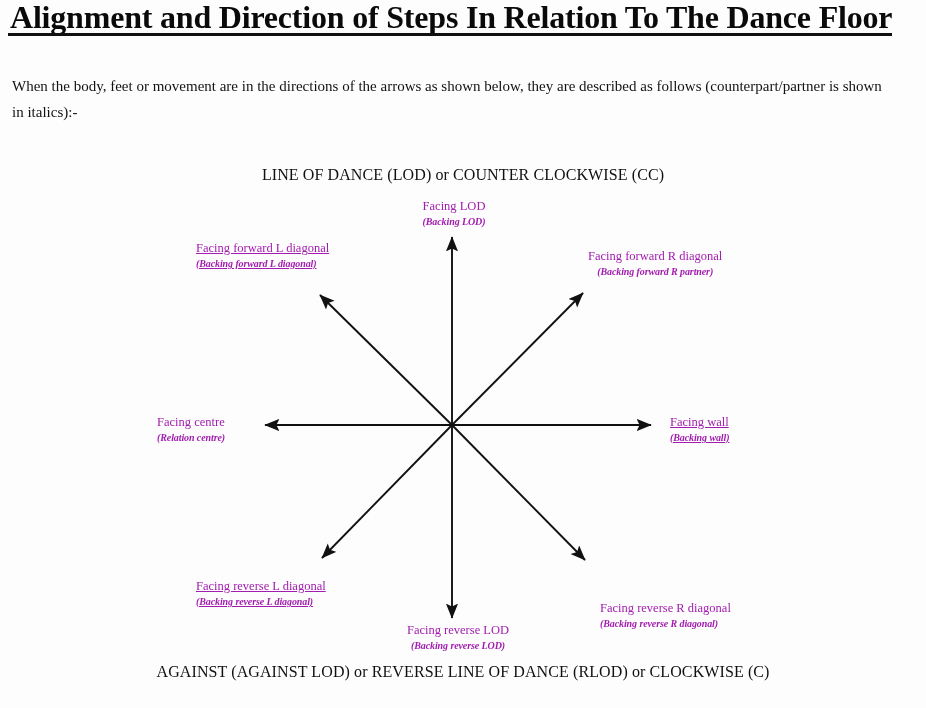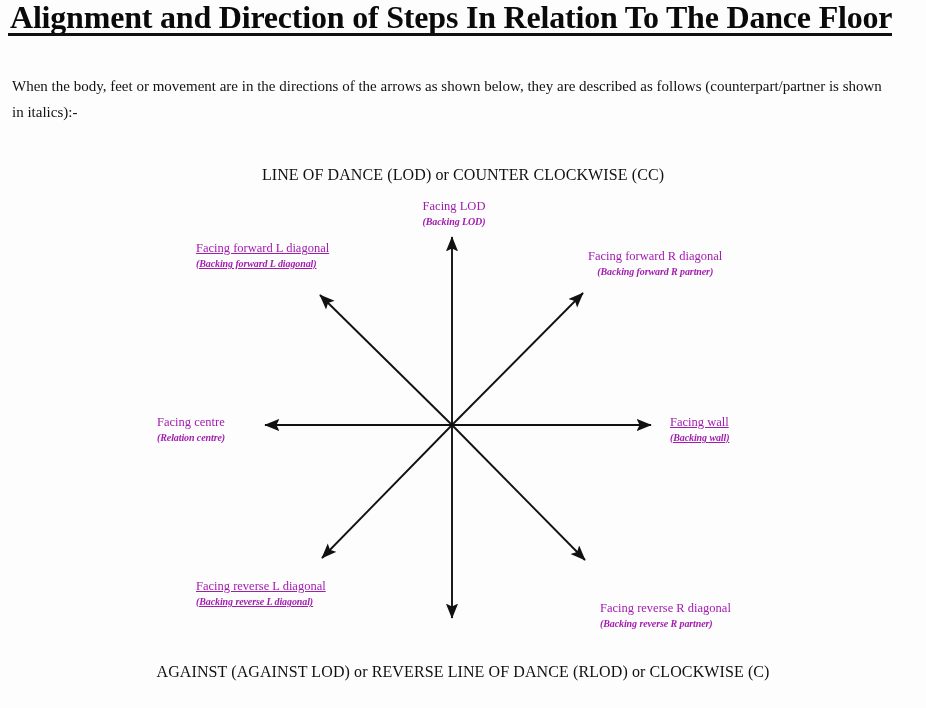--- a/index.html
+++ b/index.html
@@ -164,19 +164,23 @@
     <div class="sub">(Backing wall)</div>
   </div>
 
   <div class="lbl" id="lbl-rev-l">
     <div>Facing reverse L diagonal</div>
     <div class="sub">(Backing reverse L diagonal)</div>
   </div>
 
   <div class="lbl" id="lbl-rev-r">
     <div>Facing reverse R diagonal</div>
-    <div class="sub">(Backing reverse R partner)</div>
+    <div class="sub">(Backing reverse R diagonal)</div>
   </div>
 
+  <div class="lbl" id="lbl-rev-lod">
+    <div>Facing reverse LOD</div>
+    <div class="sub">(Backing reverse LOD)</div>
+  </div>
 
   <div class="cap" id="cap-bottom">AGAINST (AGAINST LOD) or REVERSE LINE OF DANCE (RLOD) or CLOCKWISE (C)</div>
 
 </div>
 
 </body></html>

